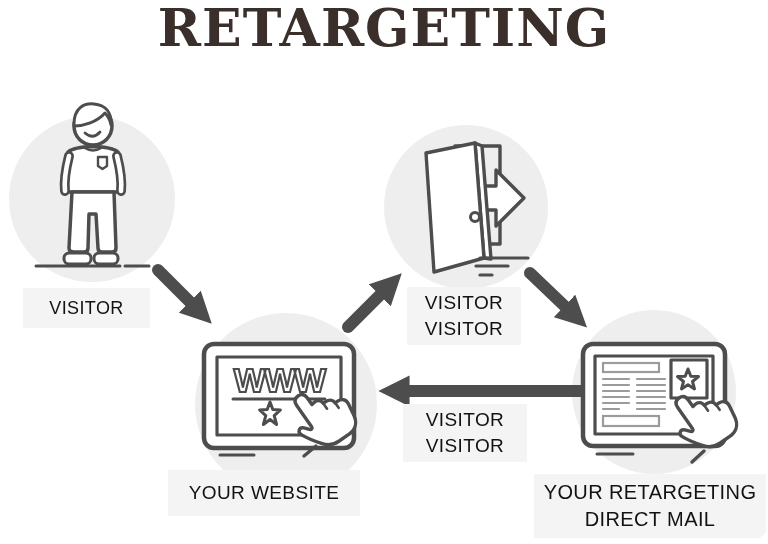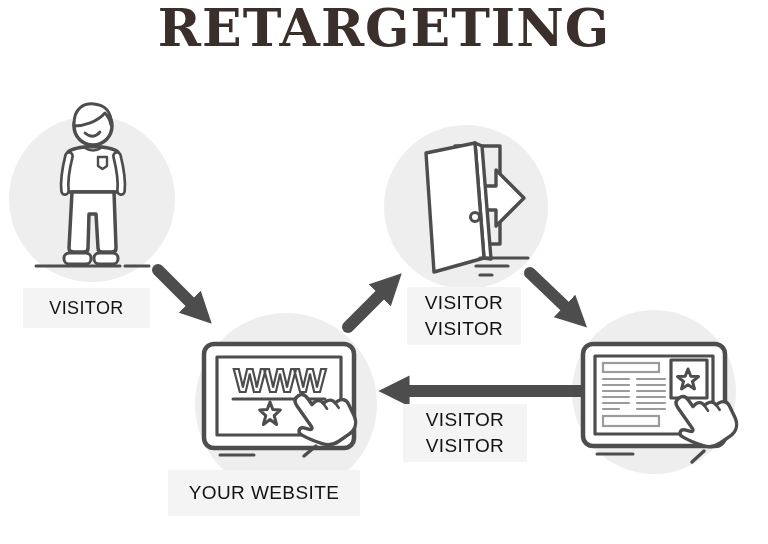--- a/index.html
+++ b/index.html
@@ -144,14 +144,18 @@
     <span>VISITOR</span>
     <span>VISITOR</span>
   </div>
   <div class="label l-website">
     <span>YOUR WEBSITE</span>
   </div>
   <div class="label l-returns">
     <span>VISITOR</span>
     <span>VISITOR</span>
   </div>
+  <div class="label l-mail">
+    <span>YOUR RETARGETING</span>
+    <span>DIRECT MAIL</span>
+  </div>
 
 </div>
 
 </body></html>

